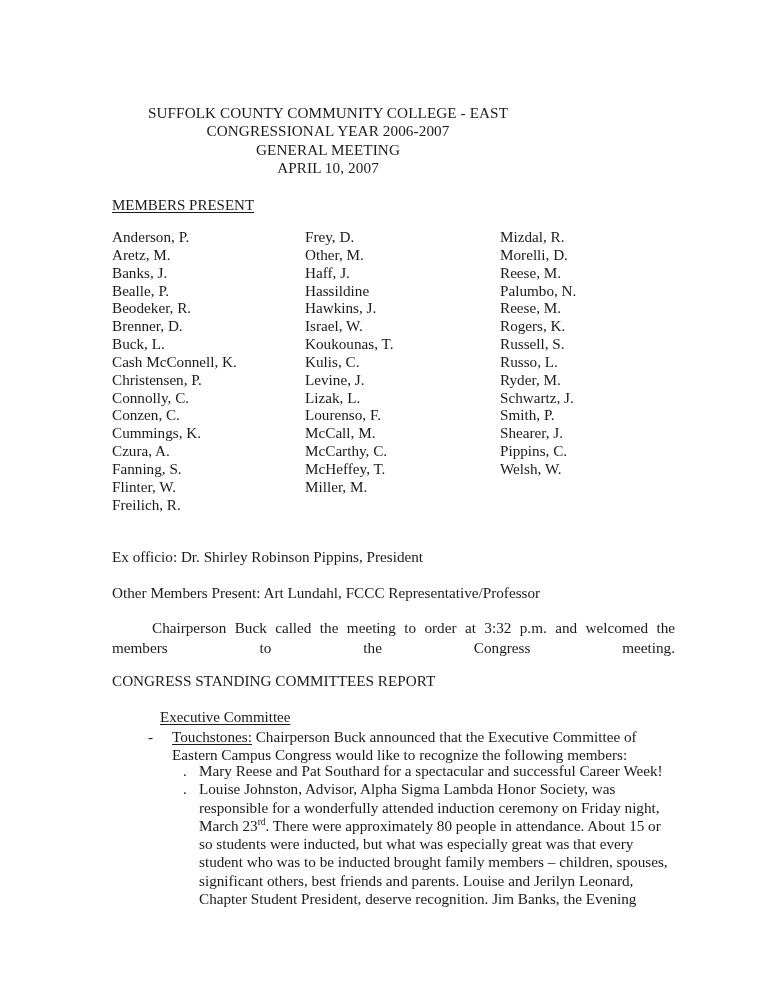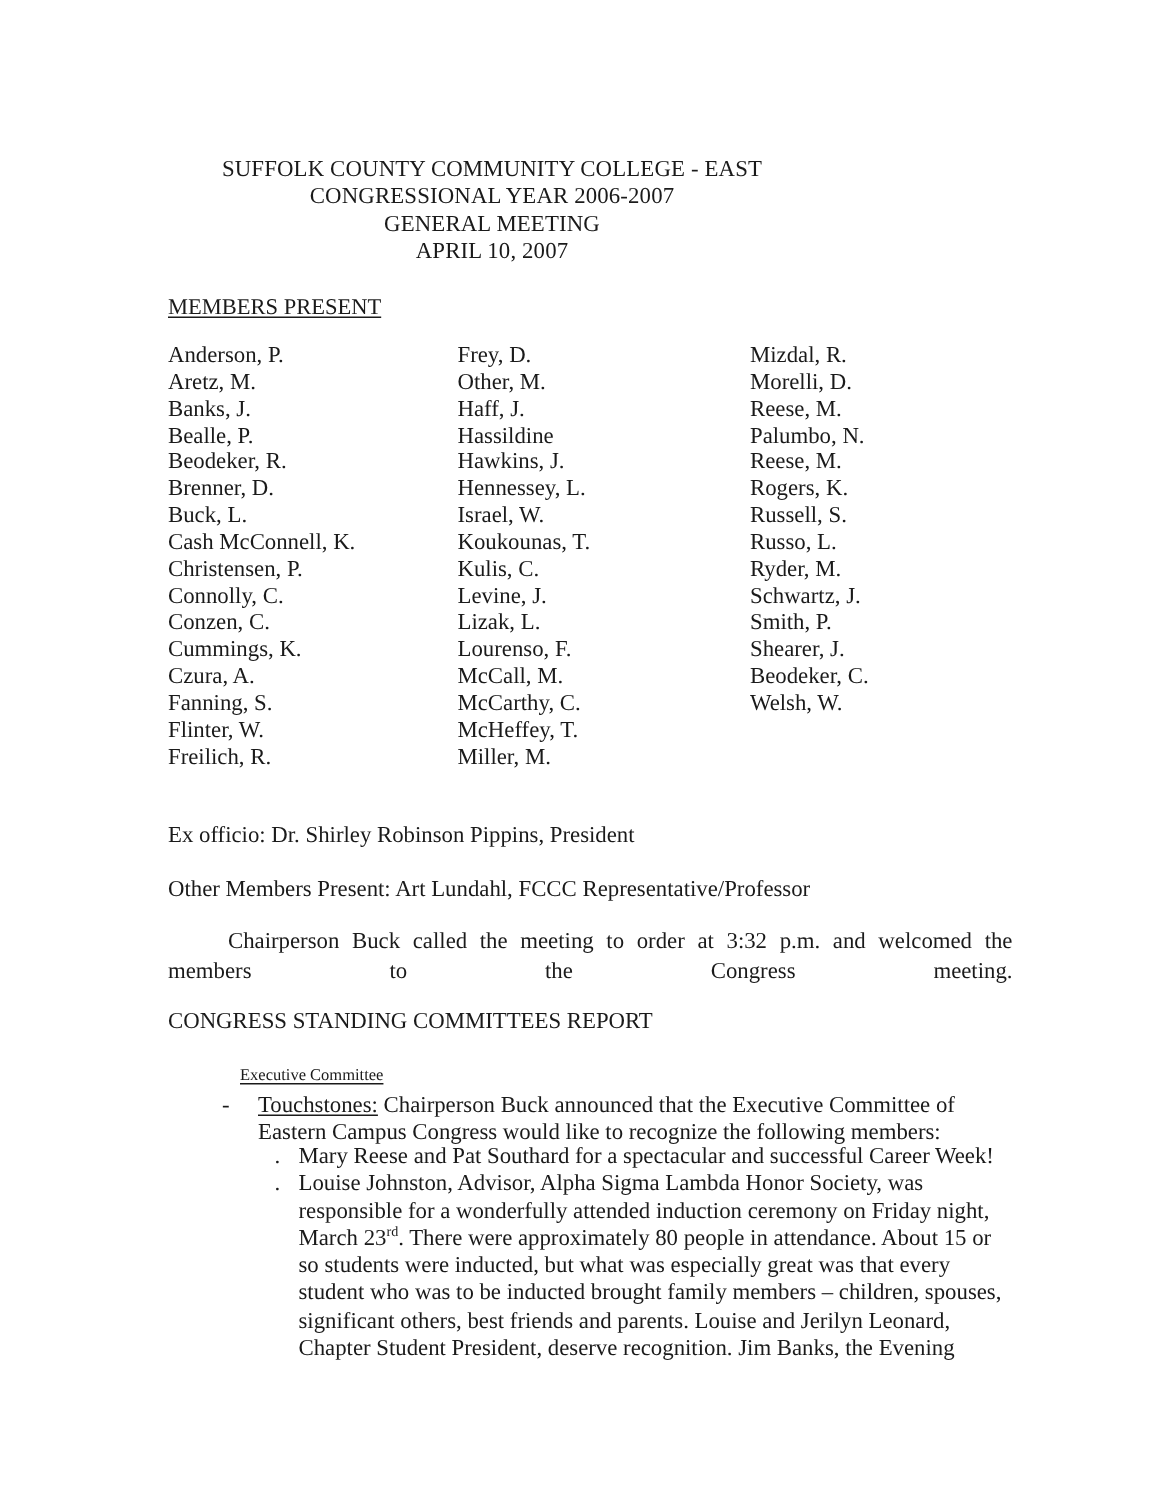--- a/index.html
+++ b/index.html
@@ -86,21 +86,21 @@
     content: "";
     display: inline-block;
     width: 100%;
   }
 
   
   #exec-committee-heading {
     position: absolute;
     left: 160px;
     top: 708px;
-    font-size: 11px;
+    font-size: 15px;
     line-height: 18px;
     text-decoration: underline;
     text-underline-offset: 2px;
   }
   #touchstones-block {
     position: absolute;
     left: 148px;
     top: 728px;
     width: 530px;
     font-size: 15.2px;
@@ -177,21 +177,20 @@
     <div class="name-item">Flinter, W.</div>
     <div class="name-item">Freilich, R.</div>
   </div>
 
   <div class="names" id="names-col-2">
     <div class="name-item">Frey, D.</div>
     <div class="name-item">Other, M.</div>
     <div class="name-item">Haff, J.</div>
     <div class="name-item">Hassildine</div>
     <div class="name-item">Hawkins, J.</div>
-    <div class="name-item">Hennessey, L.</div>
     <div class="name-item">Israel, W.</div>
     <div class="name-item">Koukounas, T.</div>
     <div class="name-item">Kulis, C.</div>
     <div class="name-item">Levine, J.</div>
     <div class="name-item">Lizak, L.</div>
     <div class="name-item">Lourenso, F.</div>
     <div class="name-item">McCall, M.</div>
     <div class="name-item">McCarthy, C.</div>
     <div class="name-item">McHeffey, T.</div>
     <div class="name-item">Miller, M.</div>
@@ -203,21 +202,21 @@
     <div class="name-item">Reese, M.</div>
     <div class="name-item">Palumbo, N.</div>
     <div class="name-item">Reese, M.</div>
     <div class="name-item">Rogers, K.</div>
     <div class="name-item">Russell, S.</div>
     <div class="name-item">Russo, L.</div>
     <div class="name-item">Ryder, M.</div>
     <div class="name-item">Schwartz, J.</div>
     <div class="name-item">Smith, P.</div>
     <div class="name-item">Shearer, J.</div>
-    <div class="name-item">Beodeker, C.</div>
+    <div class="name-item">Pippins, C.</div>
     <div class="name-item">Welsh, W.</div>
   </div>
 
   <div class="body-line" id="other-members-line">Other Members Present:  Art Lundahl, FCCC Representative/Professor</div>
 
   <div class="body-line" id="ex-officio-line">Ex officio:  Dr. Shirley Robinson Pippins, President</div>
 
   <div id="opening-paragraph">Chairperson Buck called the meeting to order at 3:32 p.m. and welcomed the members to the Congress meeting.</div>
 
   <div class="body-line" id="congress-committees-heading">CONGRESS STANDING COMMITTEES REPORT</div>

